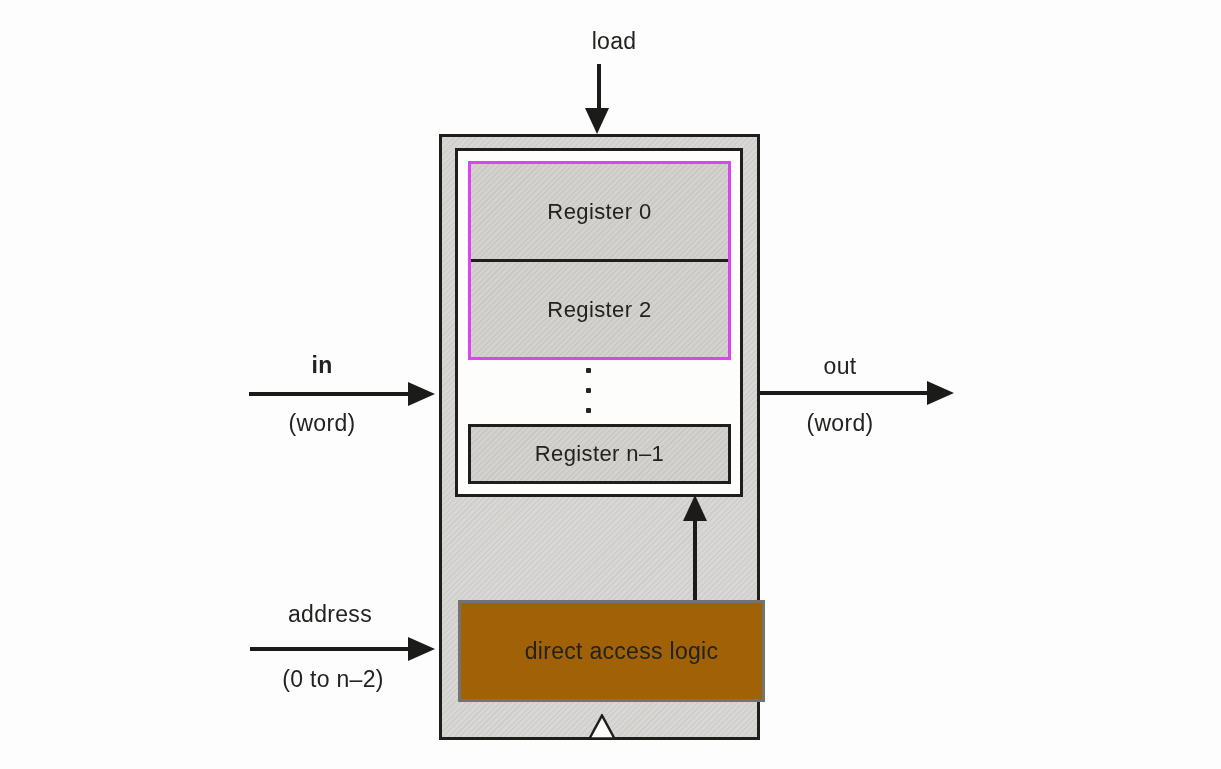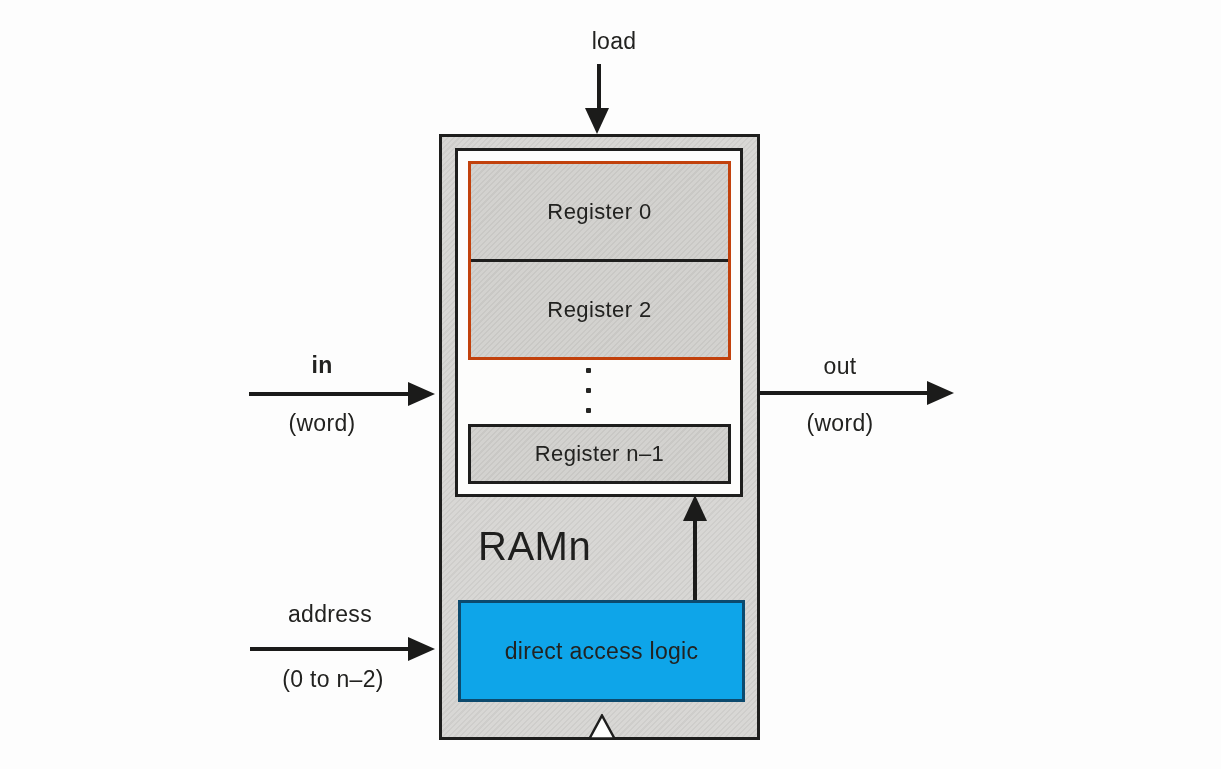--- a/index.html
+++ b/index.html
@@ -33,21 +33,21 @@
     left: 455px; top: 148px;
     width: 282px; height: 343px;
     border: 3px solid #1e1e1d;
     background: #fdfdfc;
   }
 
   
   .reg-stack {
     left: 468px; top: 161px;
     width: 257px; height: 193px;
-    border: 3px solid #c2410c;
+    border: 3px solid #d946ef;
     display: flex;
     flex-direction: column;
   }
   .reg-row {
     flex: 1;
     display: flex;
     align-items: center;
     justify-content: center;
     font-size: 22px;
     letter-spacing: 0.4px;
@@ -90,27 +90,28 @@
     left: 478px; top: 524px;
     font-size: 40px;
     letter-spacing: 0.5px;
     color: #1f1f1e;
   }
 
   
   .dal-box {
     left: 458px; top: 600px;
     width: 281px; height: 96px;
-    border: 3px solid #0c4a6e;
-    background: #0ea5e9;
+    border: 3px solid #737373;
+    background: #a16207;
     display: flex;
     align-items: center;
     justify-content: center;
     font-size: 23px;
     letter-spacing: 0.3px;
+    padding-left: 20px;
   }
 
   
   .h-line { height: 4px; background: #1b1b1a; }
   .v-line { width: 4px; background: #1b1b1a; }
   .head-right {
     width: 0; height: 0;
     border-top: 12px solid transparent;
     border-bottom: 12px solid transparent;
     border-left: 27px solid #1b1b1a;
@@ -158,21 +159,20 @@
   </div>
 
   <div class="abs dots">
     <div class="dot"></div>
     <div class="dot"></div>
     <div class="dot"></div>
   </div>
 
   <div class="abs reg-last">Register n–1</div>
 
-  <div class="abs chip-name">RAMn</div>
 
   <div class="abs dal-box">
     <span>direct access logic</span>
   </div>
 
   <div class="abs">
     <div class="abs v-line" style="left:693px; top:519px; height:81px;"></div>
     <div class="abs head-up" style="left:683px; top:495px;"></div>
   </div>
 

